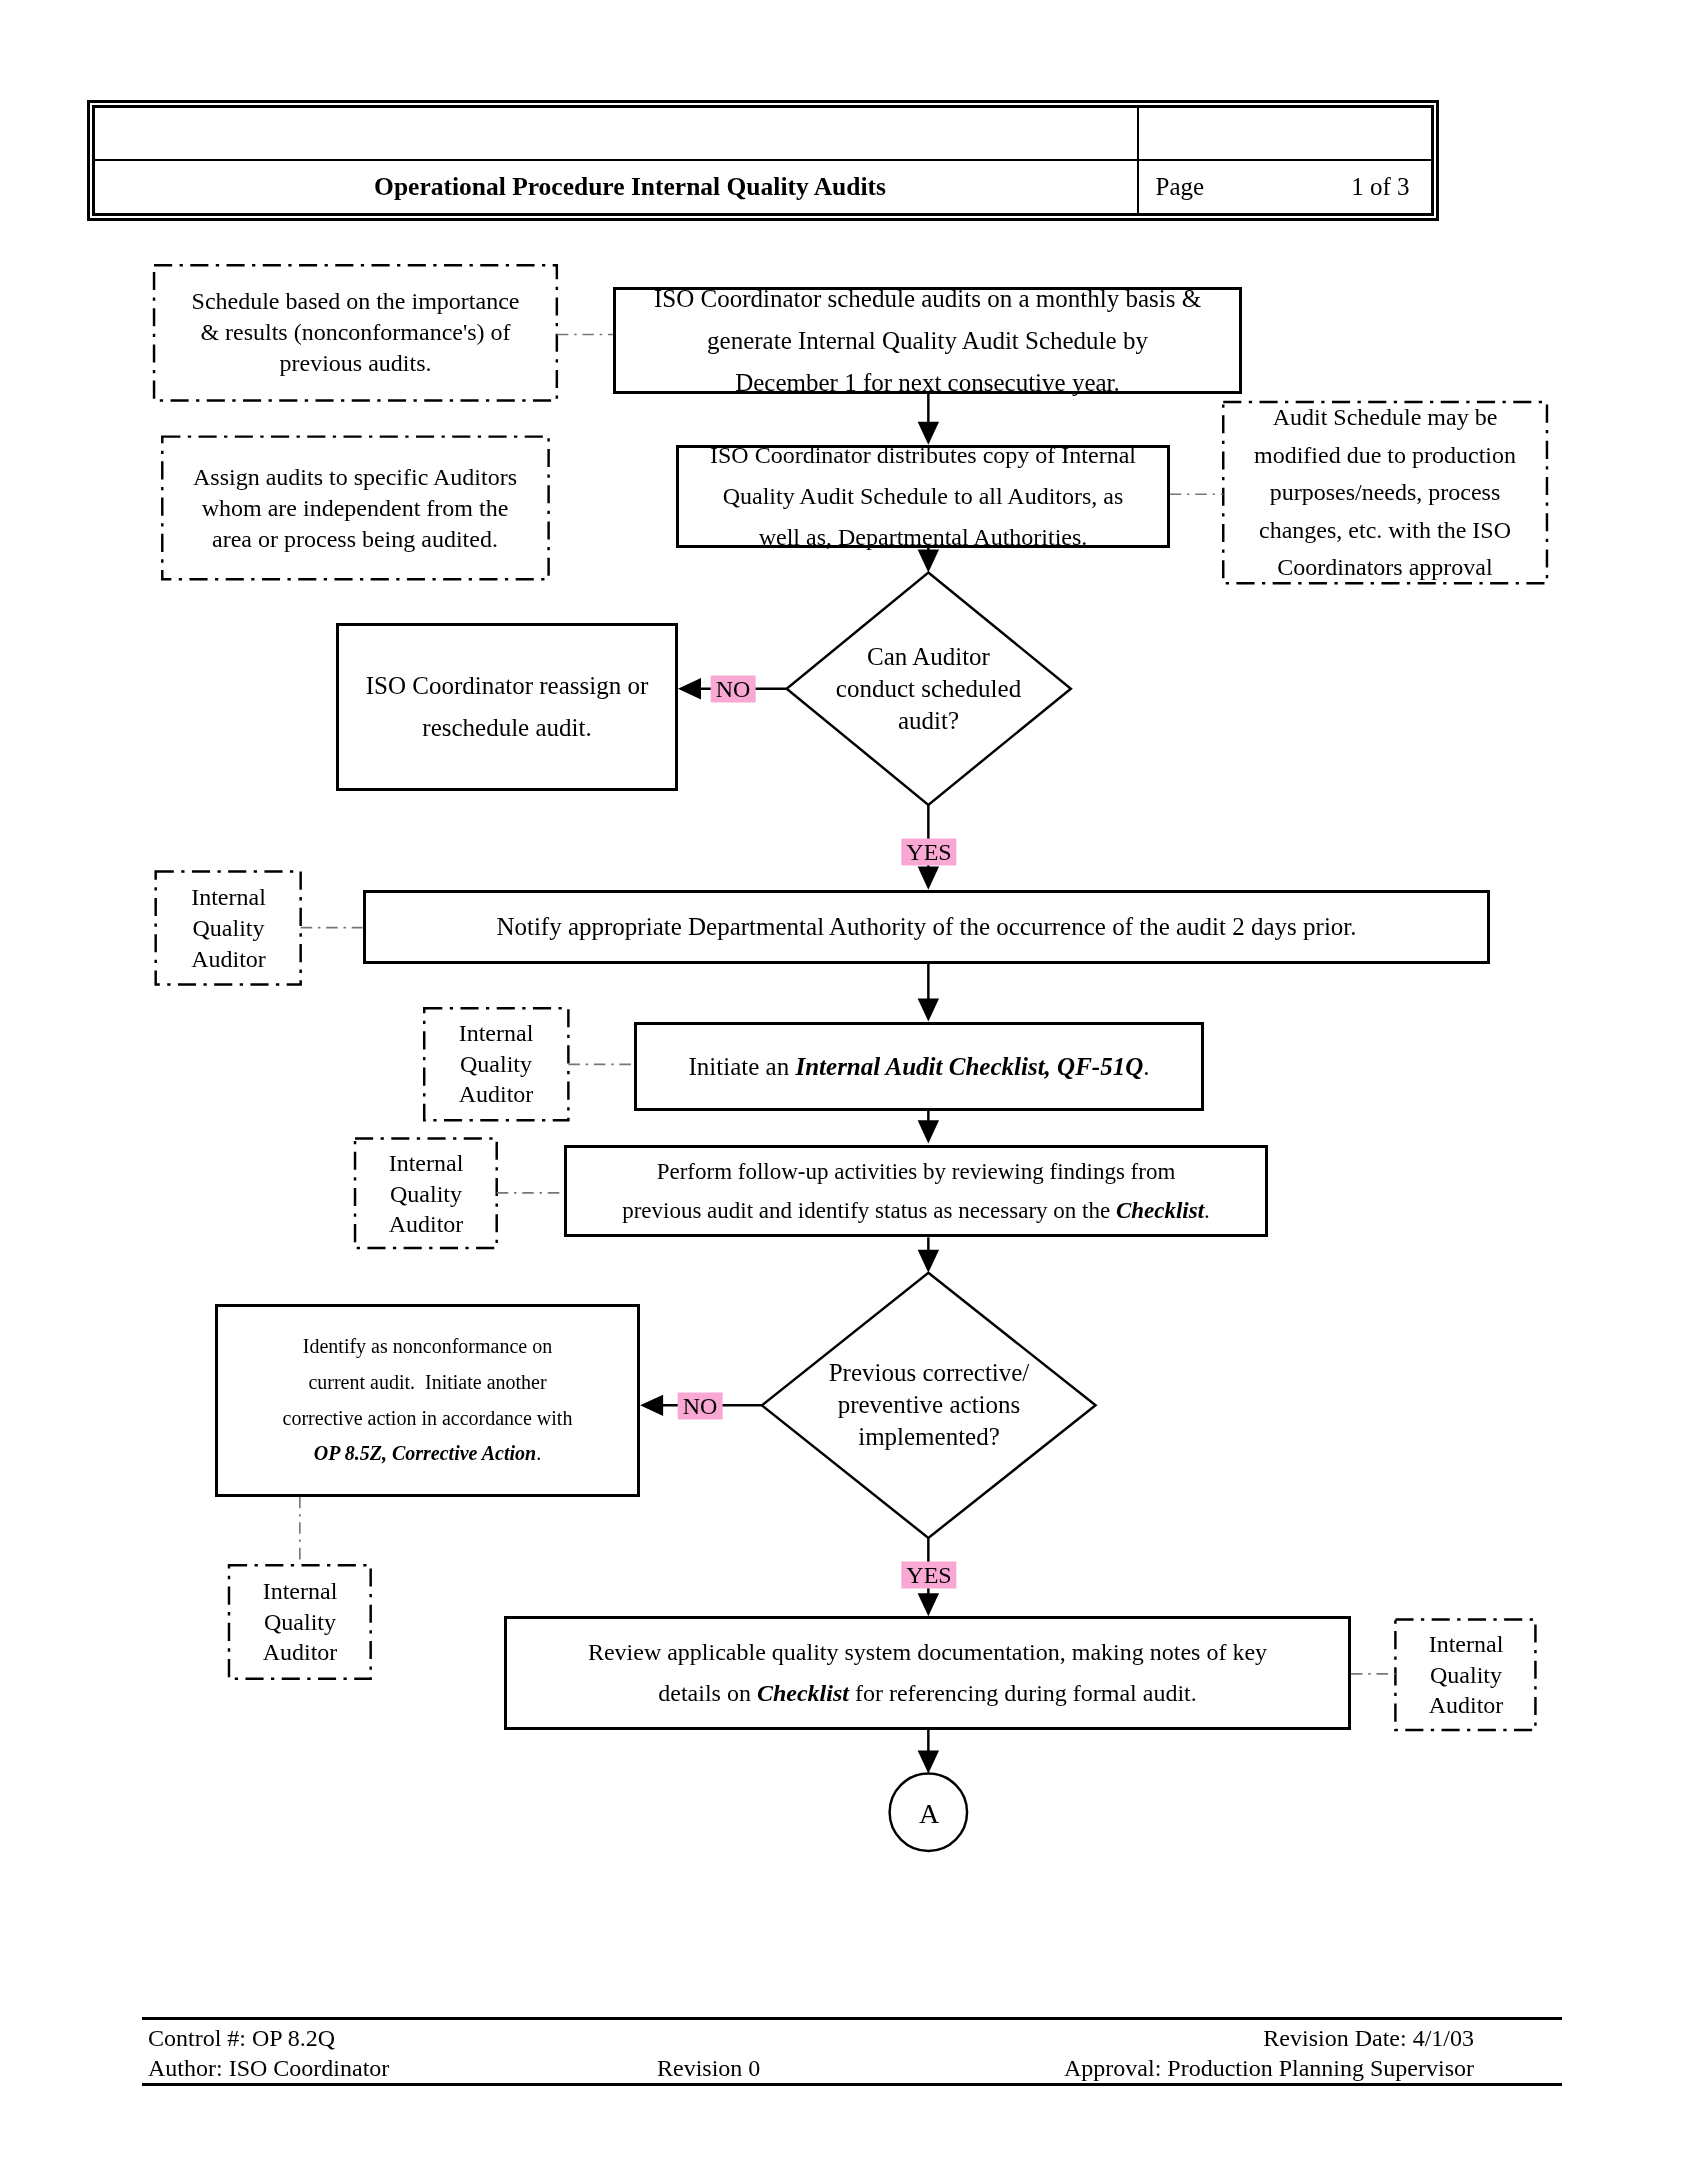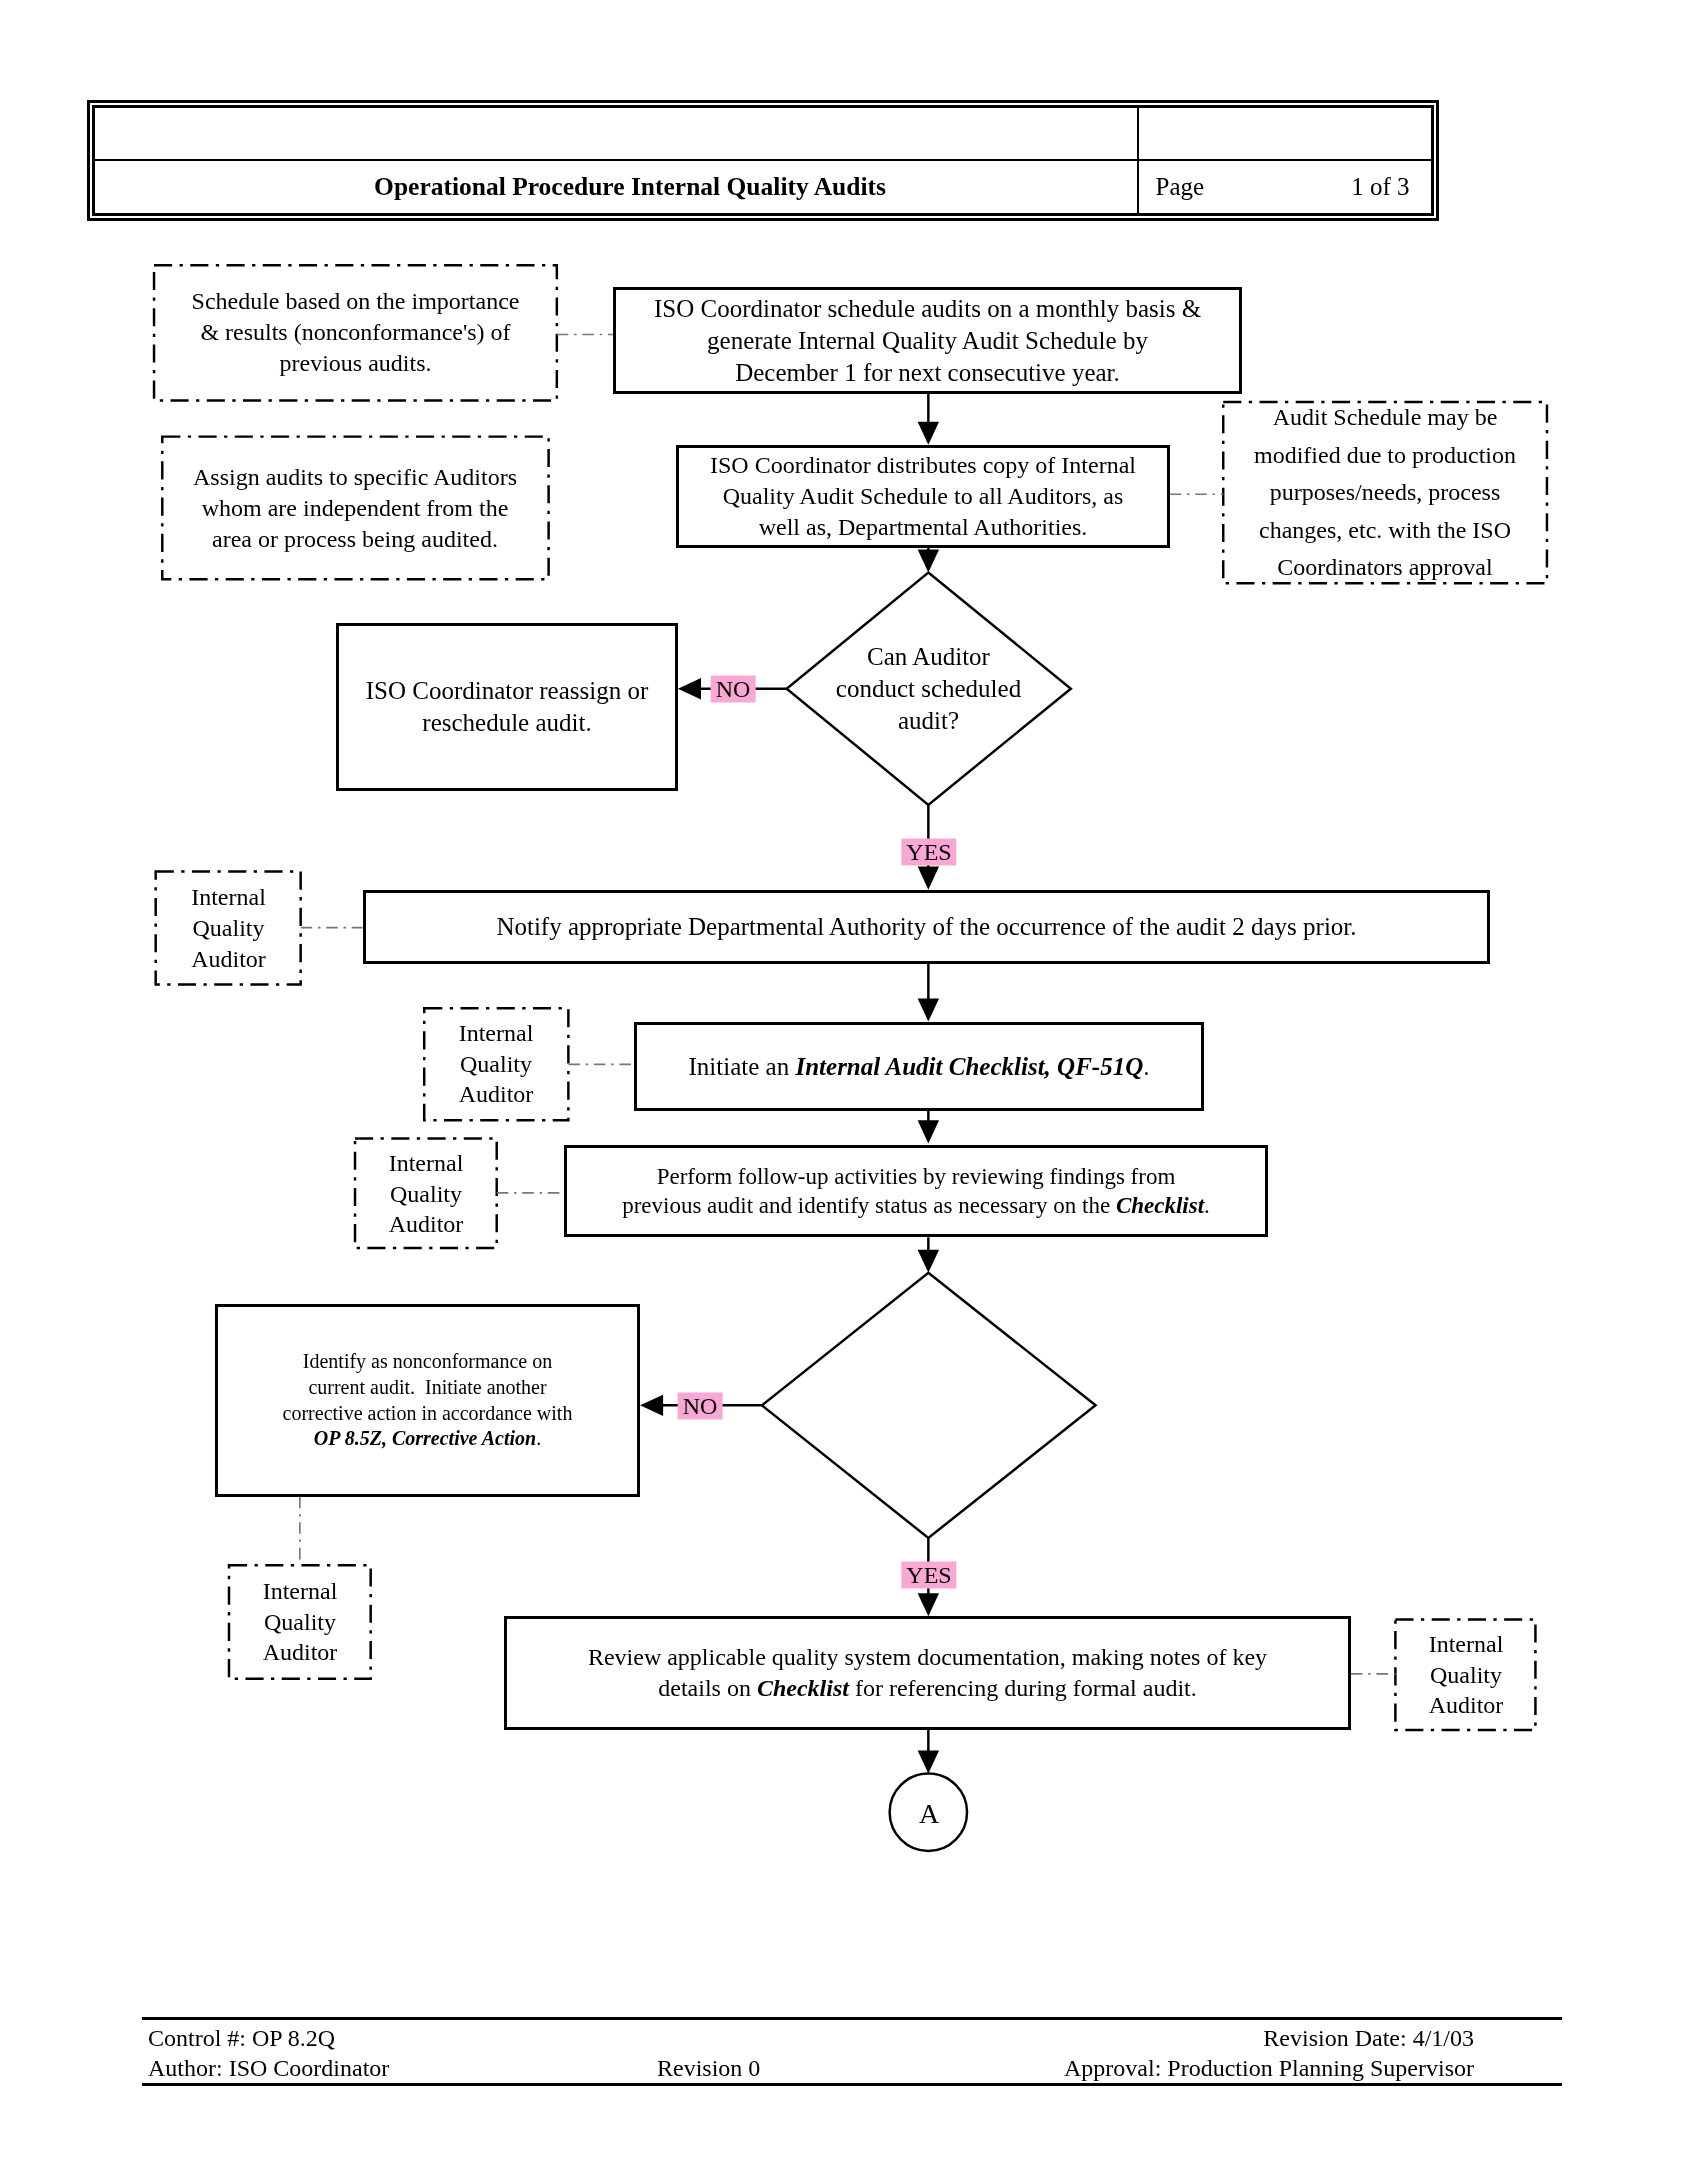--- a/index.html
+++ b/index.html
@@ -13,21 +13,21 @@
   .hcell{box-sizing:border-box;padding-left:28px;}
   .hc-r1c1{border-right:2.5px solid #000;border-bottom:2.5px solid #000;}
   .hc-r1c2{border-bottom:2.5px solid #000;}
   .hc-r2c1{border-right:2.5px solid #000;display:flex;align-items:center;justify-content:center;
     font-weight:bold;font-size:25.5px;}
   .hc-r2c2{display:flex;align-items:center;font-size:25px;padding:0 21.4px 0 16.5px;}
   .hc-r2c2 .spacer{flex:1;}
   
   .txt{display:flex;flex-direction:column;align-items:center;justify-content:center;
     text-align:center;font-size:24px;line-height:1.28;white-space:pre-wrap;}
-  .box{border:3.3px solid #000;background:#fff;}
+  .box{border:3.3px solid #000;background:#fff;gap:10px;}
   .fs28{font-size:23px;}
   .bi{font-weight:bold;font-style:italic;}
   .lbl{font-size:24px;background:#f9a8d4;padding:0 5px;transform:translate(-50%,-50%);
     position:absolute;white-space:nowrap;}
   .circ-lbl{font-size:28px;}
 </style>
 </head>
 <body>
 
 <div id="page">
@@ -106,20 +106,21 @@
   <div class="abs txt box" style="left:613px;top:287px;width:629px;height:107px;font-size:25px;"><div><span>ISO Coordinator schedule audits on a monthly basis &amp;</span></div><div><span>generate Internal Quality Audit Schedule by</span></div><div><span>December 1 for next consecutive year.</span></div></div>
   <div class="abs txt box" style="left:676px;top:445px;width:494px;height:103px;"><div><span>ISO Coordinator distributes copy of Internal</span></div><div><span>Quality Audit Schedule to all Auditors, as</span></div><div><span>well as, Departmental Authorities.</span></div></div>
   <div class="abs txt box" style="left:336px;top:623px;width:342px;height:168px;font-size:25px;"><div><span>ISO Coordinator reassign or</span></div><div><span>reschedule audit.</span></div></div>
   <div class="abs txt box" style="left:363px;top:890px;width:1127px;height:74px;font-size:25px;"><div><span>Notify appropriate Departmental Authority of the occurrence of the audit 2 days prior.</span></div></div>
   <div class="abs txt box" style="left:634px;top:1022px;width:570px;height:89px;font-size:25px;"><div><span>Initiate an </span><span class="bi">Internal Audit Checklist, QF-51Q</span><span>.</span></div></div>
   <div class="abs txt box fs28" style="left:564px;top:1145px;width:704px;height:92px;"><div><span>Perform follow-up activities by reviewing findings from</span></div><div><span>previous audit and identify status as necessary on the </span><span class="bi">Checklist</span><span>.</span></div></div>
   <div class="abs txt box" style="left:215px;top:1304px;width:425px;height:193px;font-size:20px;"><div><span>Identify as nonconformance on</span></div><div><span>current audit.  Initiate another</span></div><div><span>corrective action in accordance with</span></div><div><span class="bi">OP 8.5Z, Corrective Action</span><span>.</span></div></div>
   <div class="abs txt" style="left:805px;top:615px;width:247px;height:148px;font-size:25px;"><div><span>Can Auditor</span></div><div><span>conduct scheduled</span></div><div><span>audit?</span></div></div>
 
   <div class="abs txt box" style="left:504px;top:1616px;width:847px;height:114px;"><div><span>Review applicable quality system documentation, making notes of key</span></div><div><span>details on </span><span class="bi">Checklist</span><span> for referencing during formal audit.</span></div></div>
+  <div class="abs txt" style="left:797px;top:1331px;width:264px;height:148px;font-size:25px;"><div><span>Previous corrective/</span></div><div><span>preventive actions</span></div><div><span>implemented?</span></div></div>
 
   <div class="abs txt" style="left:156px;top:872px;width:145px;height:113px;"><div><span>Internal</span></div><div><span>Quality</span></div><div><span>Auditor</span></div></div>
   <div class="abs txt" style="left:424px;top:1008px;width:144px;height:112px;"><div><span>Internal</span></div><div><span>Quality</span></div><div><span>Auditor</span></div></div>
   <div class="abs txt" style="left:355px;top:1139px;width:142px;height:110px;"><div><span>Internal</span></div><div><span>Quality</span></div><div><span>Auditor</span></div></div>
   <div class="abs txt" style="left:229px;top:1565px;width:142px;height:114px;"><div><span>Internal</span></div><div><span>Quality</span></div><div><span>Auditor</span></div></div>
   <div class="abs txt" style="left:1396px;top:1620px;width:140px;height:110px;"><div><span>Internal</span></div><div><span>Quality</span></div><div><span>Auditor</span></div></div>
 
   <span class="lbl" style="left:733px;top:689px;">NO</span>
   <span class="lbl" style="left:929px;top:852px;">YES</span>
   <span class="lbl" style="left:700px;top:1406px;">NO</span>

